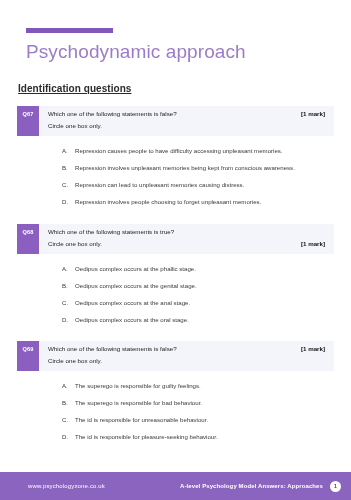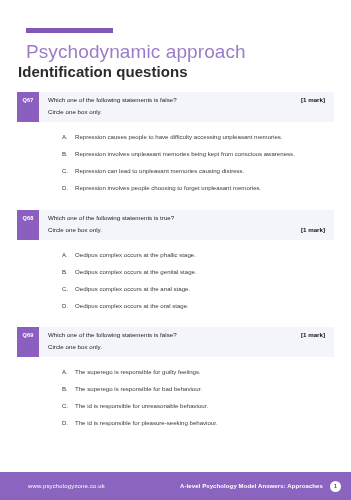--- a/index.html
+++ b/index.html
@@ -31,33 +31,34 @@
   }
 
   
   .accent-bar {
     width: 87px;
     height: 5px;
     background: #8158b8;
     margin: 0 0 9px 9px;
   }
   .doc-title {
-    margin: 0 0 0 9px;
+    margin: 0 0 20px 9px;
     font-size: 19px;
     font-weight: 300;
     letter-spacing: 0.1px;
     color: #9b7cc9;
     line-height: 1.1;
   }
   .section-heading {
     margin: 0 0 12px 1px;
-    font-size: 15px;
+    font-size: 10px;
     font-weight: bold;
     color: #2b2b2b;
     letter-spacing: 0.05px;
+    text-decoration: underline;
   }
 
   
   .question {
     margin-bottom: 4px;
   }
   .q-head {
     display: flex;
     align-items: stretch;
     background: #f3f5fa;

